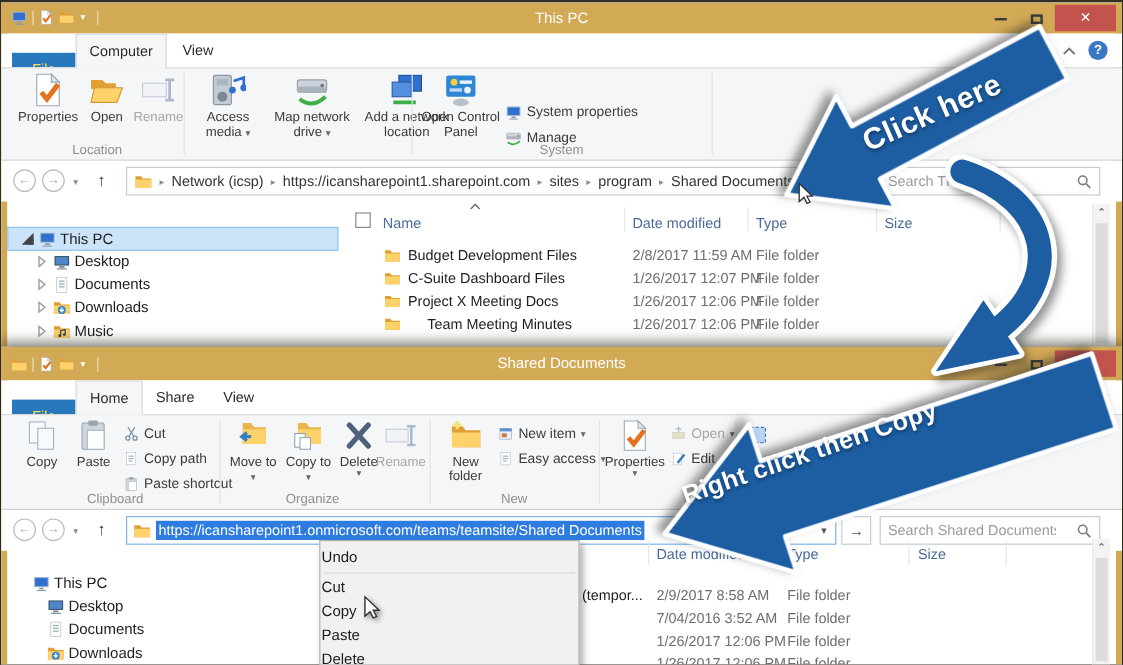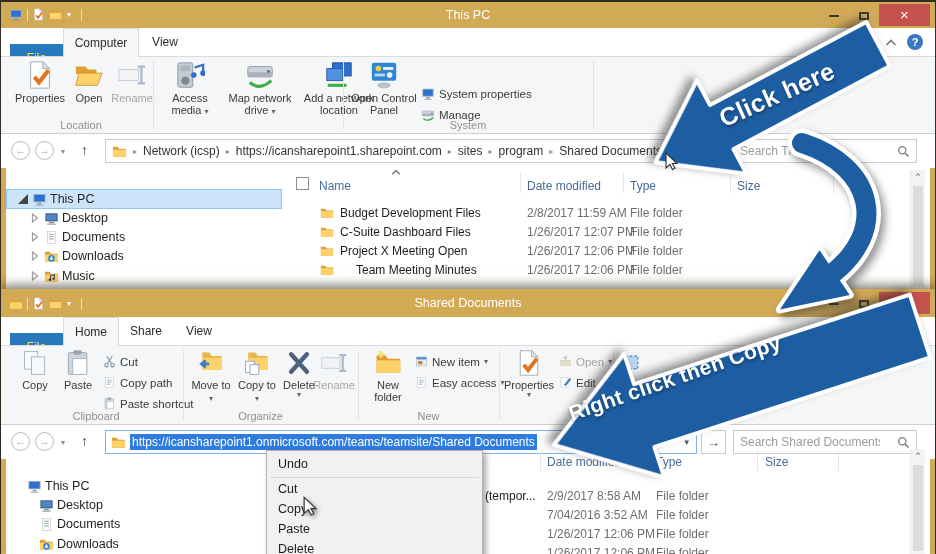--- a/index.html
+++ b/index.html
@@ -51,21 +51,21 @@
   .cell{position:absolute;font-size:12px;white-space:nowrap;}
   .nm{color:#1e1e1e;} .dt{color:#6e6e6e;}
   .trow{position:absolute;font-size:12.5px;color:#1f1f1f;white-space:nowrap;}
   .hl{position:absolute;background:#cbe4f9;border:1px solid #8ec6ef;}
   .exp-f{position:absolute;width:0;height:0;border-left:5px solid transparent;border-top:5px solid transparent;
          border-right:5px solid #444;border-bottom:5px solid #444;}
   .sbar{position:absolute;width:15px;background:#f3f3f3;border-left:1px solid #e8e8e8;}
   .sbar .thumb{position:absolute;left:2px;right:2px;background:#dcdcdc;}
   .sbar .up{position:absolute;left:0;right:0;top:0;height:15px;color:#555;font-size:9px;text-align:center;line-height:15px;}
   #ctxmenu{position:absolute;background:#f1f1f1;border:1px solid #b3b3b3;box-shadow:3px 3px 6px rgba(0,0,0,.35);z-index:40;}
-  .mi{position:absolute;left:1px;right:1px;padding-left:10px;font-size:12.5px;color:#1c1c1c;line-height:20px;}
+  .mi{position:absolute;left:1px;right:1px;font-size:12.5px;color:#1c1c1c;line-height:20px;}
   .msep{position:absolute;left:3px;right:3px;height:1px;background:#d9d9d9;}
   .annot{position:absolute;color:#fff;font-weight:bold;text-align:center;z-index:55;
          text-shadow:0 2px 3px rgba(0,0,0,.35);letter-spacing:.4px;white-space:nowrap;}
   #arrows{position:absolute;left:0;top:0;z-index:50;pointer-events:none;}
   .cursor{position:absolute;z-index:60;}
   .ic{display:block;}
 </style>
 </head>
 <body>
 
@@ -400,21 +400,21 @@
           <use href="#i-folder"></use>
         </svg>
       <span class="cell nm" style="left:339px;top:223px">C-Suite Dashboard Files</span>
       <span class="cell dt" style="left:526px;top:223px">1/26/2017 12:07 PM</span>
       <span class="cell dt" style="left:629px;top:223px">File folder</span>
     </div>
     <div>
       <svg class="ic a" style="left:319px;top:242px" width="14" height="14">
           <use href="#i-folder"></use>
         </svg>
-      <span class="cell nm" style="left:339px;top:242px">Project X Meeting Open</span>
+      <span class="cell nm" style="left:339px;top:242px">Project X Meeting Docs</span>
       <span class="cell dt" style="left:526px;top:242px">1/26/2017 12:06 PM</span>
       <span class="cell dt" style="left:629px;top:242px">File folder</span>
     </div>
     <div>
       <svg class="ic a" style="left:319px;top:261px" width="14" height="14">
           <use href="#i-folder"></use>
         </svg>
       <span class="cell nm" style="left:355px;top:261px">Team Meeting Minutes</span>
       <span class="cell dt" style="left:526px;top:261px">1/26/2017 12:06 PM</span>
       <span class="cell dt" style="left:629px;top:261px">File folder</span>

